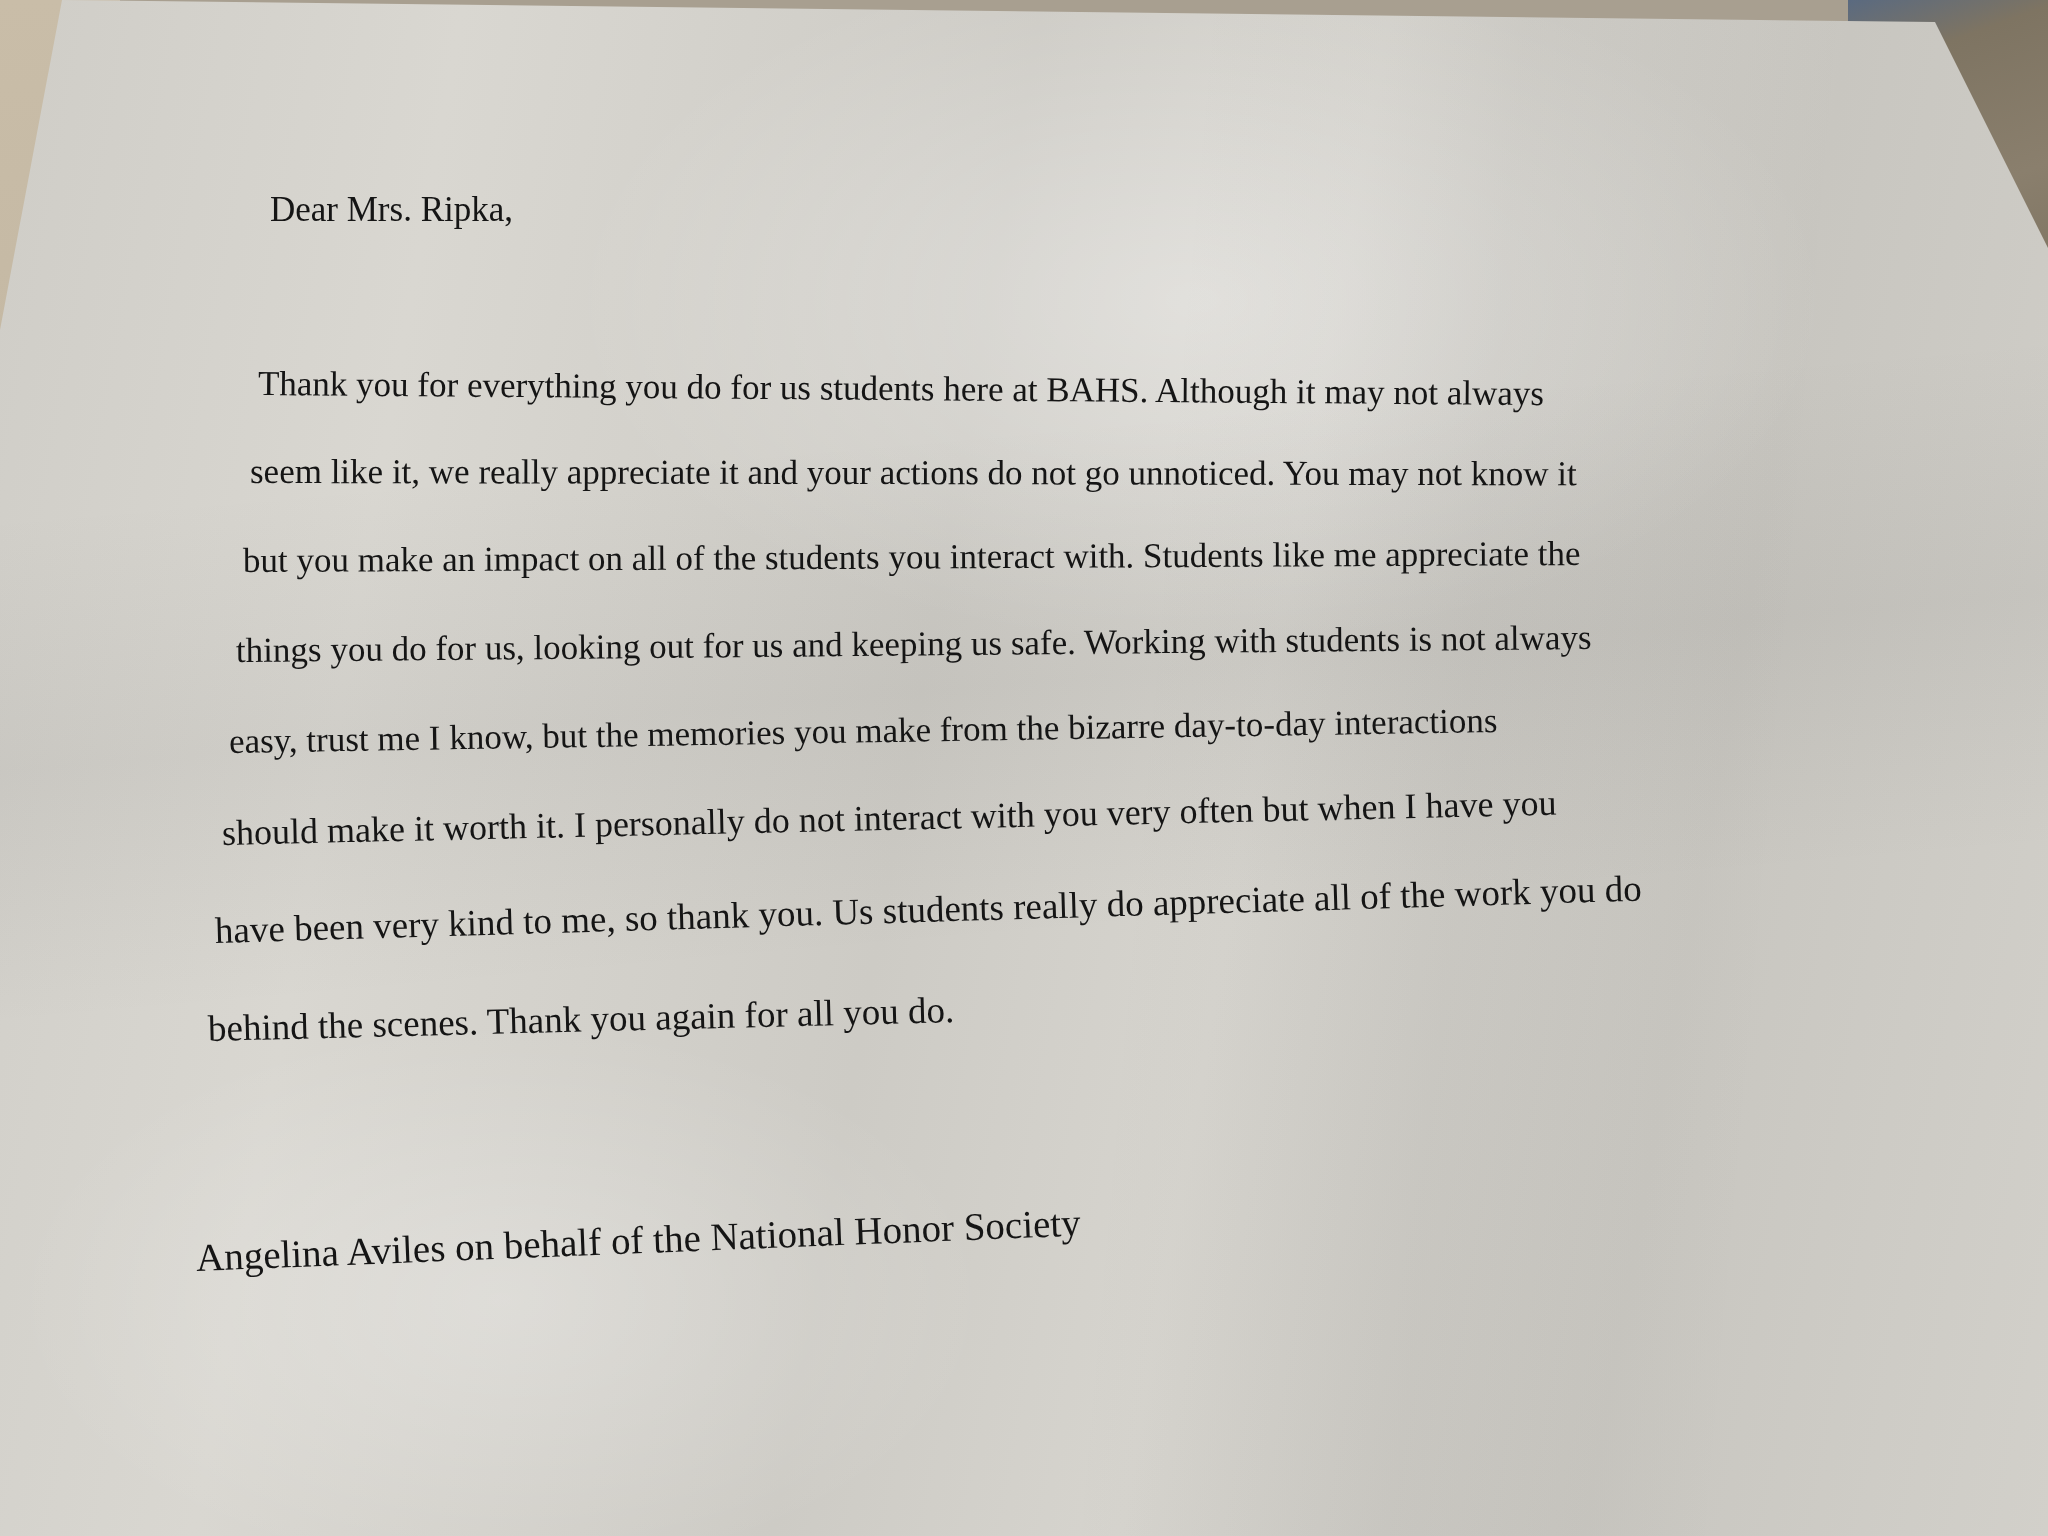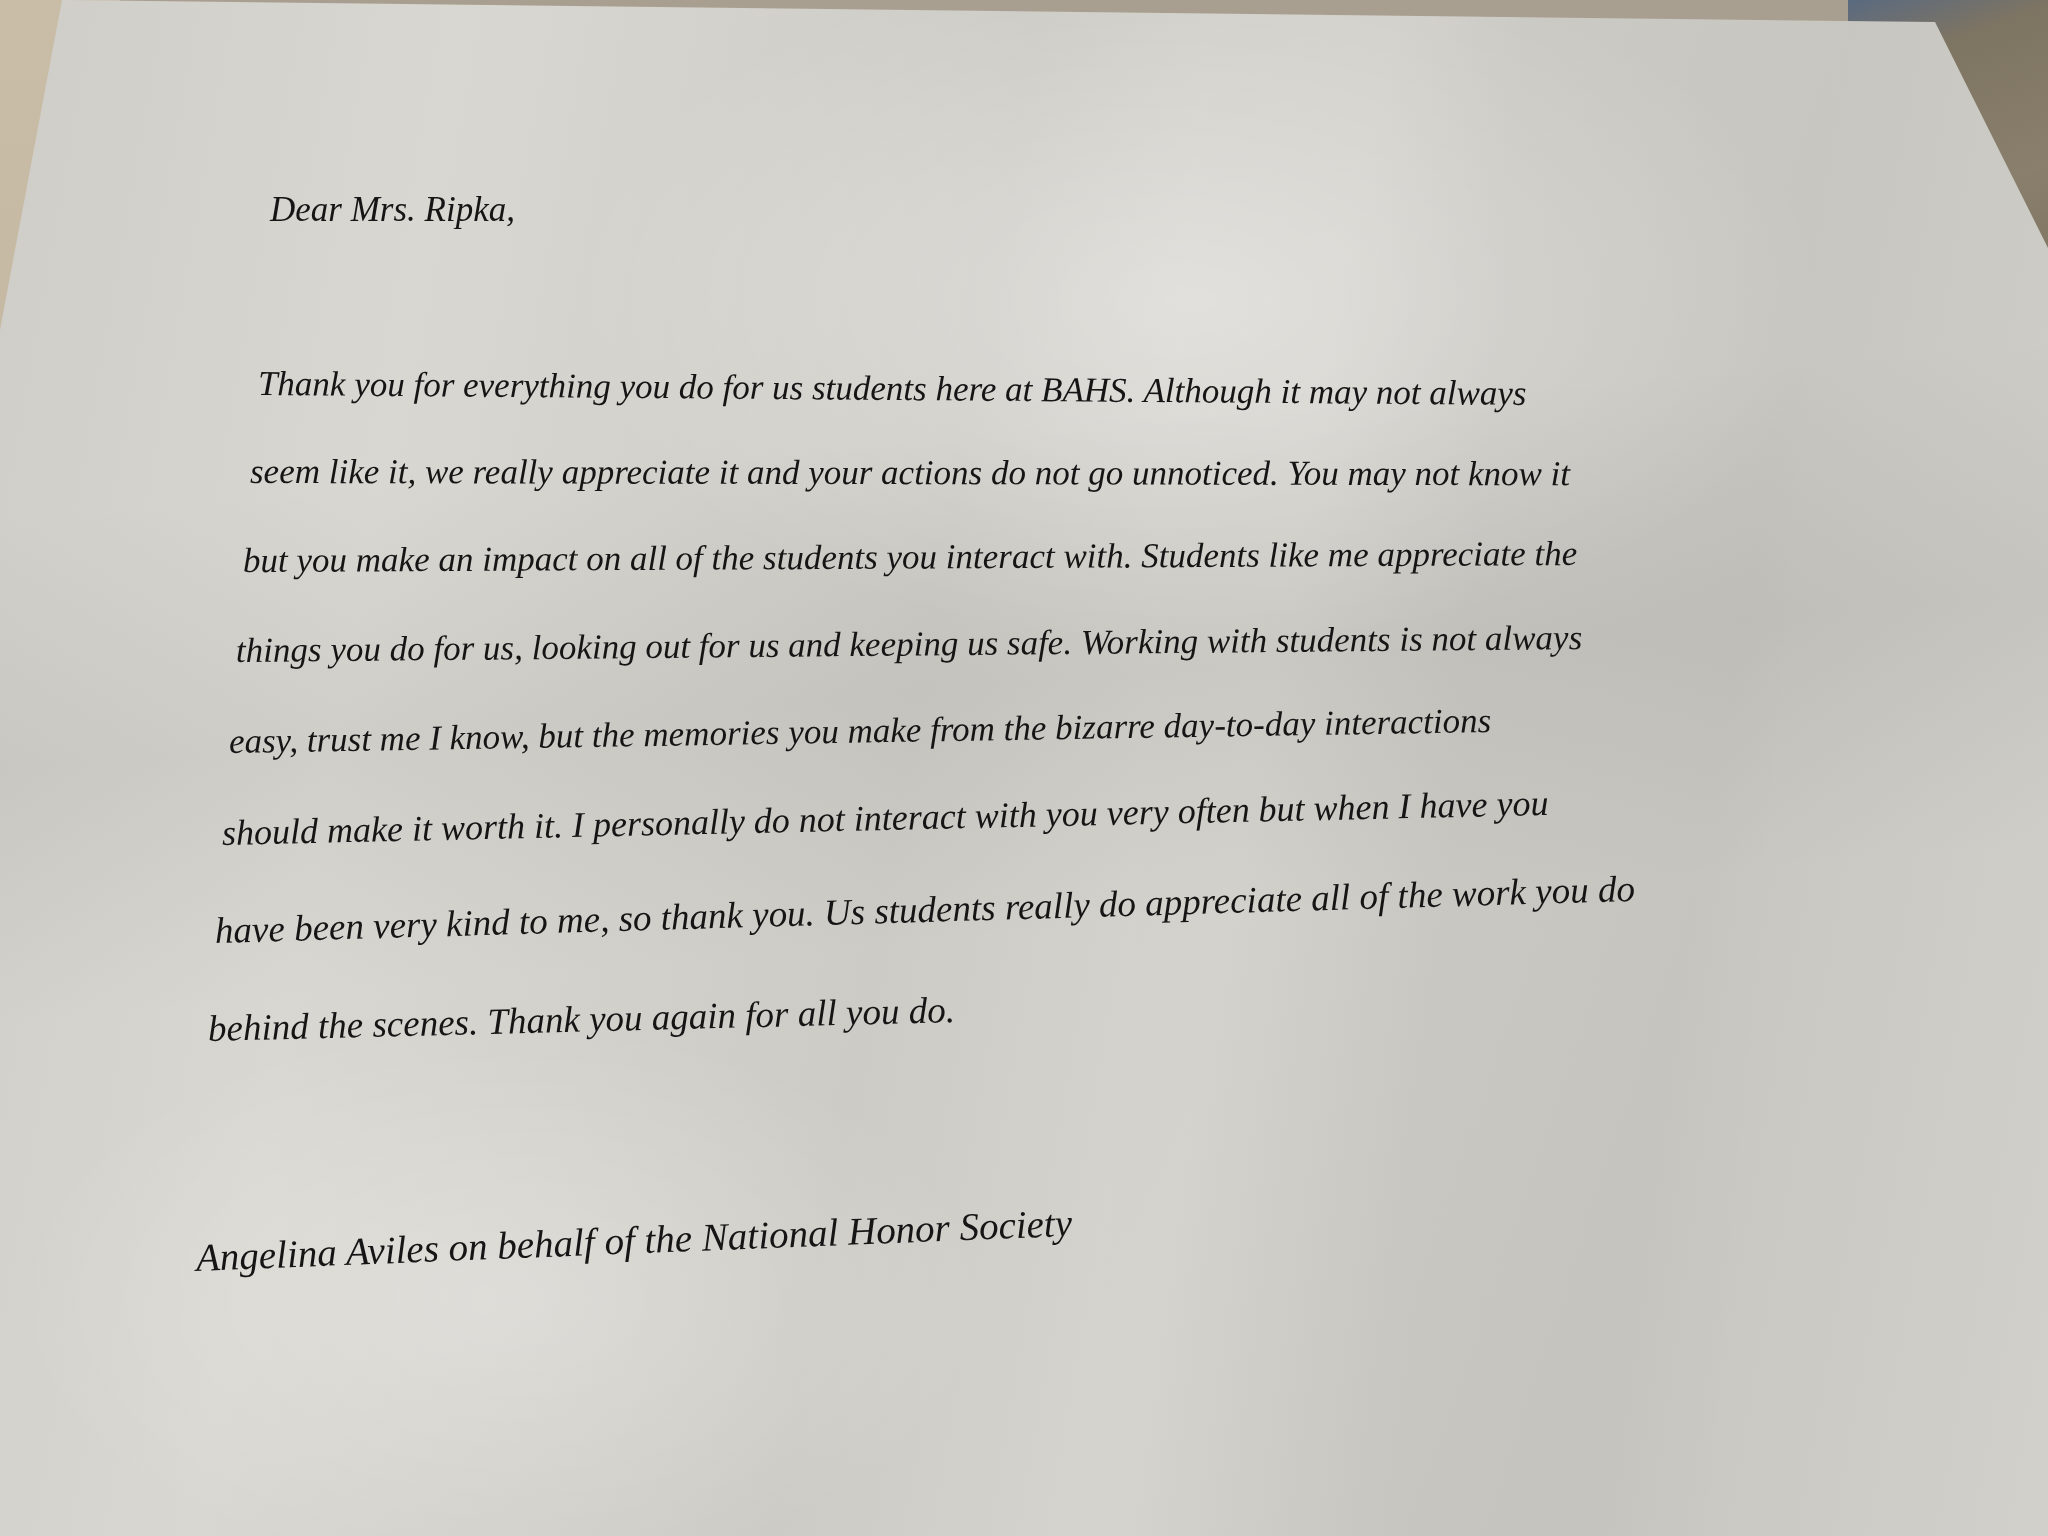--- a/index.html
+++ b/index.html
@@ -43,21 +43,20 @@
       clip-path: polygon(62px 0px, 1935px 22px, 2048px 248px, 2048px 1536px, 0px 1536px, 0px 330px);
       background:
         linear-gradient(175deg, rgba(0,0,0,0) 30%, rgba(60,60,60,0.06) 45%, rgba(0,0,0,0) 60%),
         linear-gradient(95deg, rgba(0,0,0,0) 55%, rgba(80,80,80,0.05) 70%, rgba(0,0,0,0) 85%);
     }
     .letter {
       position: absolute;
       left: 0; top: 0;
       width: 2048px; height: 1536px;
       color: #151515;
-      font-style: italic;
     }
     .line {
       position: absolute;
       white-space: nowrap;
       font-size: 35px;
       line-height: 1;
       transform-origin: left center;
     }
     .salutation { left: 270px; top: 192px; font-size: 35px; }
     .body-line-0 { left: 258px; top: 366px; transform: rotate(0.45deg); }

